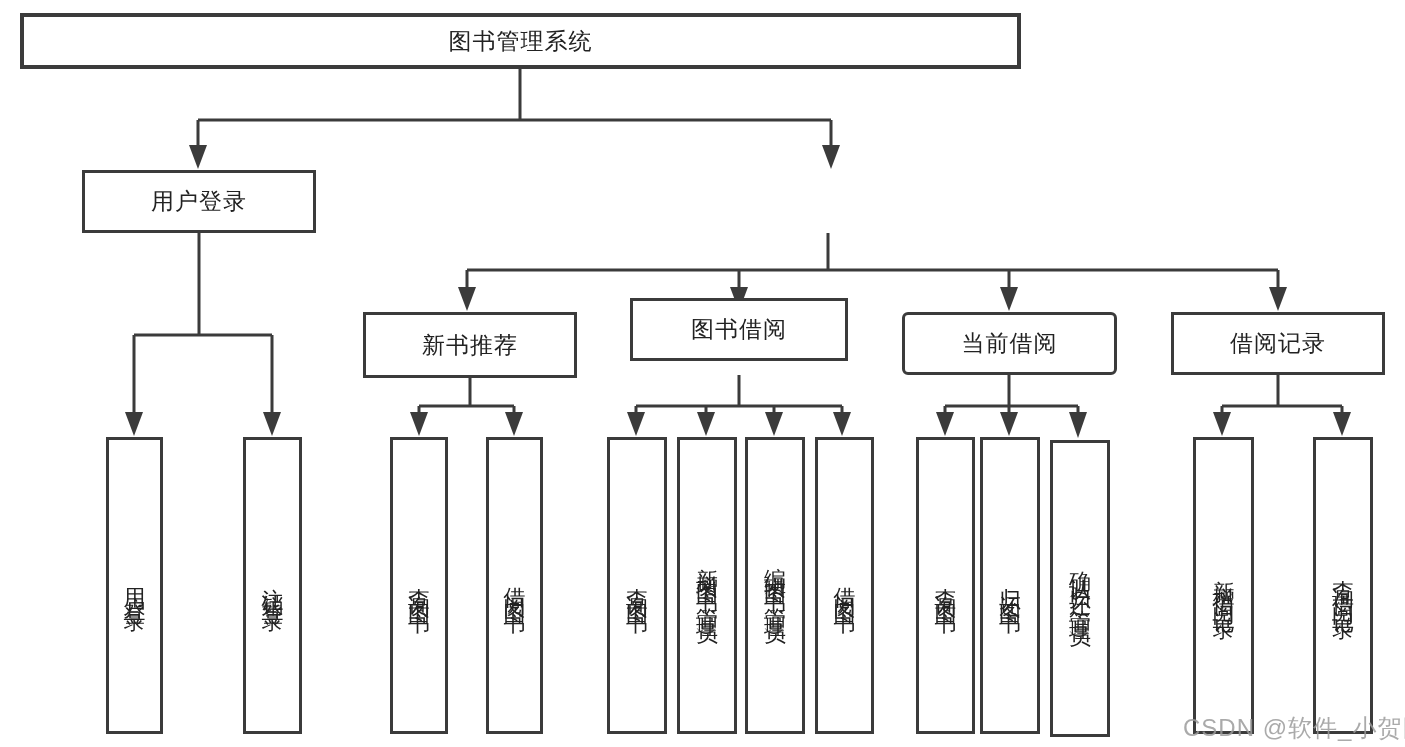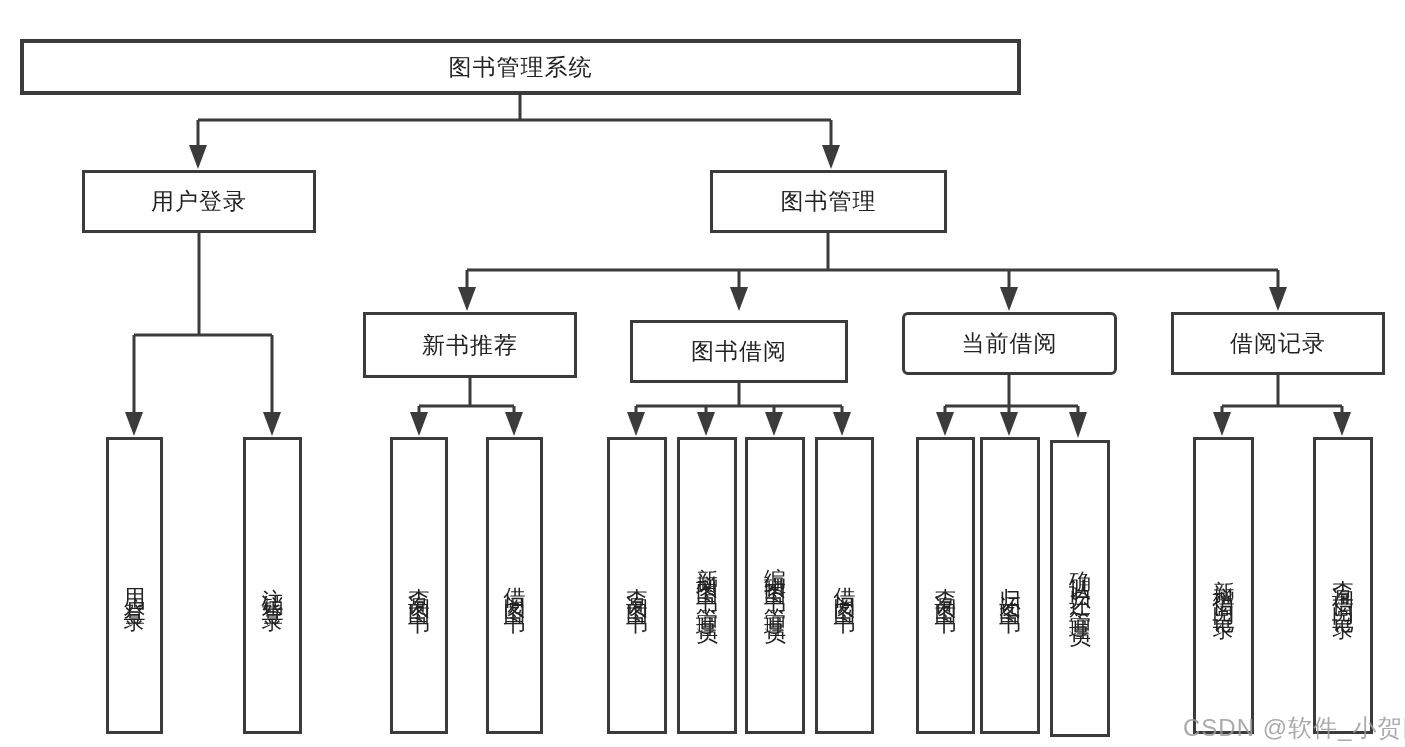--- a/index.html
+++ b/index.html
@@ -24,21 +24,21 @@
   }
   .box {
     position: absolute;
     box-sizing: border-box;
     border: 3px solid #3b3b3b;
     background: #ffffff;
     display: flex;
     align-items: center;
     justify-content: center;
   }
-  .box.root { border-width: 4px; margin-top: 26px; }
+  .box.root { border-width: 4px; }
   .hlabel {
     font-size: 23px;
     letter-spacing: 1px;
     color: #222222;
     white-space: nowrap;
   }
   .vbox .vlabel {
     writing-mode: vertical-rl;
     text-orientation: mixed;
     font-size: 22px;
@@ -102,28 +102,25 @@
     </g>
   </svg>
 
   <div class="box root" style="left:20px; top:13px; width:1001px; height:56px;">
     <span class="hlabel">图书管理系统</span>
   </div>
 
   <div class="box" style="left:82px; top:170px; width:234px; height:63px;">
     <span class="hlabel">用户登录</span>
   </div>
-  <div class="box" style="left:710px; top:170px; width:237px; height:63px;">
-    <span class="hlabel">图书管理</span>
-  </div>
 
   <div class="box" style="left:363px; top:312px; width:214px; height:66px;">
     <span class="hlabel">新书推荐</span>
   </div>
-  <div class="box" style="left:630px; top:320px; width:218px; height:63px;">
+  <div class="box" style="left:630px; top:298px; width:218px; height:63px;">
     <span class="hlabel">图书借阅</span>
   </div>
   <div class="box" style="left:902px; top:312px; width:215px; height:63px;border-radius:6px;">
     <span class="hlabel">当前借阅</span>
   </div>
   <div class="box" style="left:1171px; top:312px; width:214px; height:63px;">
     <span class="hlabel">借阅记录</span>
   </div>
 
   <div class="box vbox" style="left:106px; top:437px; width:57px; height:297px;">

